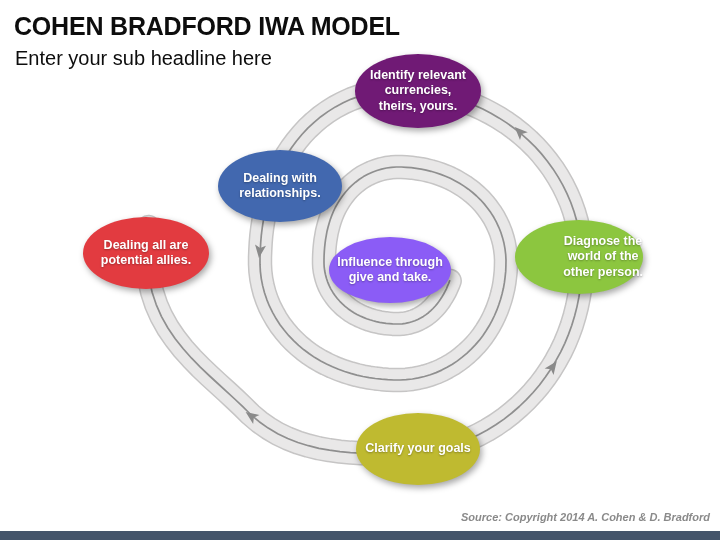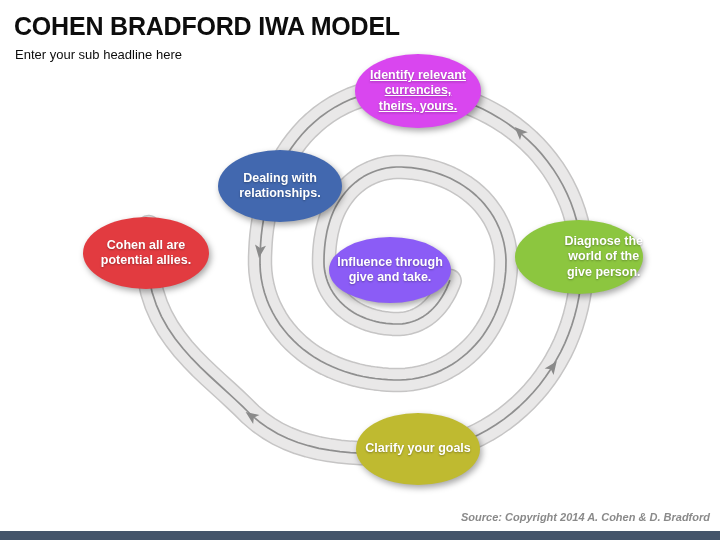--- a/index.html
+++ b/index.html
@@ -10,21 +10,21 @@
   }
   .slide{position:absolute;inset:0;width:720px;height:540px;border-radius:18px;}
 
   
   .title{
     position:absolute;left:14px;top:12px;margin:0;
     font-size:25px;font-weight:bold;color:#0d0d0d;letter-spacing:-0.2px;
   }
   .subtitle{
     position:absolute;left:15px;top:47px;
-    font-size:13px;color:#0d0d0d;
+    font-size:20px;color:#0d0d0d;
   }
 
   
   #spiral-svg{position:absolute;left:0;top:0;}
 
   
   .node{
     position:absolute;border-radius:50%;
     display:flex;align-items:center;justify-content:center;
     text-align:center;color:#ffffff;font-weight:bold;
@@ -60,54 +60,54 @@
       <path d="M449.7,280.8 L448.7,283.5 L447.5,286.2 L446.4,288.8 L445.1,291.4 L443.7,294.0 L442.2,296.5 L440.6,299.0 L438.9,301.5 L437.1,303.9 L435.1,306.2 L433.0,308.5 L430.8,310.6 L428.5,312.7 L426.0,314.6 L423.4,316.4 L420.6,318.0 L417.8,319.5 L414.9,320.8 L411.8,321.8 L408.7,322.7 L405.5,323.4 L402.3,323.8 L399.1,324.0 L395.8,324.0 L392.6,323.9 L389.3,323.6 L386.1,323.3 L382.8,322.8 L379.6,322.3 L376.3,321.6 L373.1,320.8 L369.8,319.8 L366.6,318.7 L363.4,317.4 L360.2,316.0 L357.0,314.4 L353.9,312.7 L350.9,310.8 L348.0,308.7 L345.1,306.4 L342.4,303.9 L339.8,301.3 L337.3,298.5 L335.0,295.5 L332.9,292.4 L330.9,289.1 L329.2,285.7 L327.7,282.1 L326.5,278.5 L325.5,274.8 L324.7,271.0 L324.2,267.2 L324.0,263.3 L324.0,259.4 L324.1,255.5 L324.3,251.6 L324.6,247.7 L325.0,243.8 L325.5,239.8 L326.2,235.9 L326.9,231.8 L327.9,227.8 L329.0,223.7 L330.2,219.7 L331.7,215.6 L333.4,211.5 L335.3,207.5 L337.5,203.6 L339.9,199.7 L342.5,195.9 L345.4,192.2 L348.5,188.7 L351.9,185.3 L355.6,182.2 L359.4,179.3 L363.5,176.6 L367.8,174.3 L372.3,172.2 L376.9,170.5 L381.6,169.1 L386.5,168.0 L391.4,167.3 L396.3,167.0 L401.3,167.0 L406.3,167.3 L411.3,167.7 L416.2,168.3 L421.2,169.1 L426.1,170.1 L431.0,171.3 L435.9,172.7 L440.7,174.4 L445.5,176.2 L450.3,178.3 L454.9,180.7 L459.5,183.3 L464.0,186.1 L468.4,189.2 L472.6,192.5 L476.6,196.0 L480.5,199.8 L484.2,203.9 L487.6,208.2 L490.8,212.6 L493.8,217.3 L496.4,222.2 L498.8,227.3 L500.9,232.5 L502.6,237.9 L504.0,243.3 L505.0,248.9 L505.7,254.5 L506.0,260.1 L505.9,265.8 L505.7,271.4 L505.1,277.1 L504.4,282.7 L503.4,288.3 L502.1,293.8 L500.6,299.3 L498.8,304.8 L496.8,310.2 L494.5,315.5 L492.0,320.7 L489.2,325.8 L486.1,330.8 L482.8,335.7 L479.2,340.4 L475.3,344.9 L471.2,349.2 L466.8,353.3 L462.2,357.2 L457.4,360.9 L452.4,364.2 L447.1,367.3 L441.7,370.1 L436.1,372.6 L430.3,374.7 L424.4,376.5 L418.4,377.9 L412.4,379.0 L406.2,379.7 L400.1,380.0 L393.9,380.0 L387.7,379.7 L381.5,379.2 L375.3,378.5 L369.2,377.6 L363.0,376.5 L356.8,375.1 L350.7,373.4 L344.6,371.5 L338.5,369.3 L332.5,366.8 L326.5,364.0 L320.7,361.0 L314.9,357.6 L309.3,353.8 L303.9,349.8 L298.6,345.4 L293.6,340.7 L288.8,335.7 L284.3,330.3 L280.0,324.7 L276.2,318.8 L272.7,312.6 L269.5,306.2 L266.8,299.6 L264.5,292.8 L262.7,285.9 L261.3,278.8 L260.4,271.6 L260.0,264.4 L260.0,257.2 L260.3,249.9 L260.7,242.7 L261.3,235.4 L262.2,228.1 L263.3,220.8 L264.6,213.4 L266.2,206.1 L268.1,198.6 L270.3,191.2 L272.9,183.8 L275.8,176.4 L279.1,169.1 L282.8,161.9 L286.9,154.7 L291.5,147.8 L296.5,141.0 L301.9,134.5 L307.8,128.2 L314.1,122.3 L320.8,116.7 L327.9,111.6 L335.4,106.9 L343.2,102.8 L351.3,99.1 L359.7,96.1 L368.3,93.6 L377.1,91.8 L386.0,90.6 L395.0,90.0 L404.0,90.1 L413.0,90.6 L422.0,91.4 L430.9,92.7 L439.8,94.4 L448.6,96.5 L457.3,99.1 L465.9,102.0 L474.4,105.3 L482.8,109.1 L490.9,113.3 L498.9,117.9 L506.7,122.9 L514.2,128.3 L521.5,134.1 L528.5,140.3 L535.2,146.9 L541.5,153.9 L547.4,161.2 L553.0,168.9 L558.1,176.9 L562.8,185.1 L567.0,193.7 L570.8,202.5 L574.0,211.5 L576.7,220.7 L578.8,230.1 L580.5,239.6 L581.5,249.2 L582.0,258.8 L581.9,268.4 L581.4,278.0 L580.4,287.6 L578.9,297.2 L577.0,306.6 L574.6,316.0 L571.8,325.3 L568.5,334.4 L564.8,343.3 L560.6,352.1 L555.9,360.7 L550.9,369.0 L545.4,377.1 L539.5,385.0 L533.1,392.5 L526.4,399.7 L519.3,406.5 L511.8,413.0 L504.0,419.1 L495.8,424.8 L487.3,430.0 L478.5,434.7 L469.5,439.0 L460.2,442.7 L450.8,446.0 L441.1,448.7 L431.3,450.8 L421.4,452.5 L411.4,453.5 L401.4,454.0 L391.3,454.0 L381.2,453.9 L371.1,453.6 L360.8,453.2 L350.5,452.6 L340.0,451.6 L329.5,450.2 L318.9,448.3 L308.4,445.7 L297.9,442.5 L287.7,438.5 L277.7,433.7 L268.2,428.1 L259.2,421.7 L250.7,414.5 L242.8,406.7 L234.7,399.0 L226.4,391.3 L217.8,383.5 L209.1,375.5 L200.3,367.1 L191.6,358.2 L183.2,348.8 L175.2,338.7 L167.9,328.0 L161.5,316.6 L156.2,304.6 L152.1,292.2 L149.3,279.4 L148.1,266.4 L147.9,253.3 L147.6,240.1 L148.5,226.9" fill="none" stroke="#8F8F8F" stroke-width="1.7" stroke-linecap="round" stroke-linejoin="round"></path>
       <polygon points="0,-5.5 13,0 0,5.5 3,0" fill="#8A8A8A" transform="translate(523.9,136.1) rotate(-135)"></polygon>
       <polygon points="0,-5.5 13,0 0,5.5 3,0" fill="#8A8A8A" transform="translate(549.1,371.8) rotate(-54)"></polygon>
       <polygon points="0,-5.5 13,0 0,5.5 3,0" fill="#8A8A8A" transform="translate(256.3,419.4) rotate(-145)"></polygon>
       <polygon points="0,-5.5 13,0 0,5.5 3,0" fill="#8A8A8A" transform="translate(260.5,245.1) rotate(97)"></polygon>
     </svg>
 
   <h1 class="title">COHEN BRADFORD IWA MODEL</h1>
   <div class="subtitle">Enter your sub headline here</div>
 
-  <div class="node node-identify" style="background-color: #d946ef; text-decoration: underline;">
+  <div class="node node-identify" style="background-color: #701a75;">
     <div>
       <span class="node-line">Identify relevant</span>
       <span class="node-line">currencies,</span>
       <span class="node-line">theirs, yours.</span>
     </div>
   </div>
 
   <div class="node node-dealing" style="background-color: rgb(66, 104, 175);">
     <div>
       <span class="node-line">Dealing with</span>
       <span class="node-line">relationships.</span>
     </div>
   </div>
 
   <div class="node node-assume" style="background-color: rgb(226, 59, 64);">
     <div>
-      <span class="node-line">Cohen all are</span>
+      <span class="node-line">Dealing all are</span>
       <span class="node-line">potential allies.</span>
     </div>
   </div>
 
   <div class="node node-influence" style="background-color: #8b5cf6;">
     <div>
       <span class="node-line">Influence through</span>
       <span class="node-line">give and take.</span>
     </div>
   </div>
 
   <div class="node node-diagnose" style="background-color: rgb(140, 198, 63);">
     <div>
       <span class="node-line">Diagnose the</span>
       <span class="node-line">world of the</span>
-      <span class="node-line">give person.</span>
+      <span class="node-line">other person.</span>
     </div>
   </div>
 
   <div class="node node-clarify" style="background-color: rgb(191, 186, 48);">
     <div>
       <span class="node-line">Clarify your goals</span>
     </div>
   </div>
 
   <div class="source" style="color: rgb(138, 138, 138);">Source: Copyright 2014 A. Cohen &amp; D. Bradford</div>

